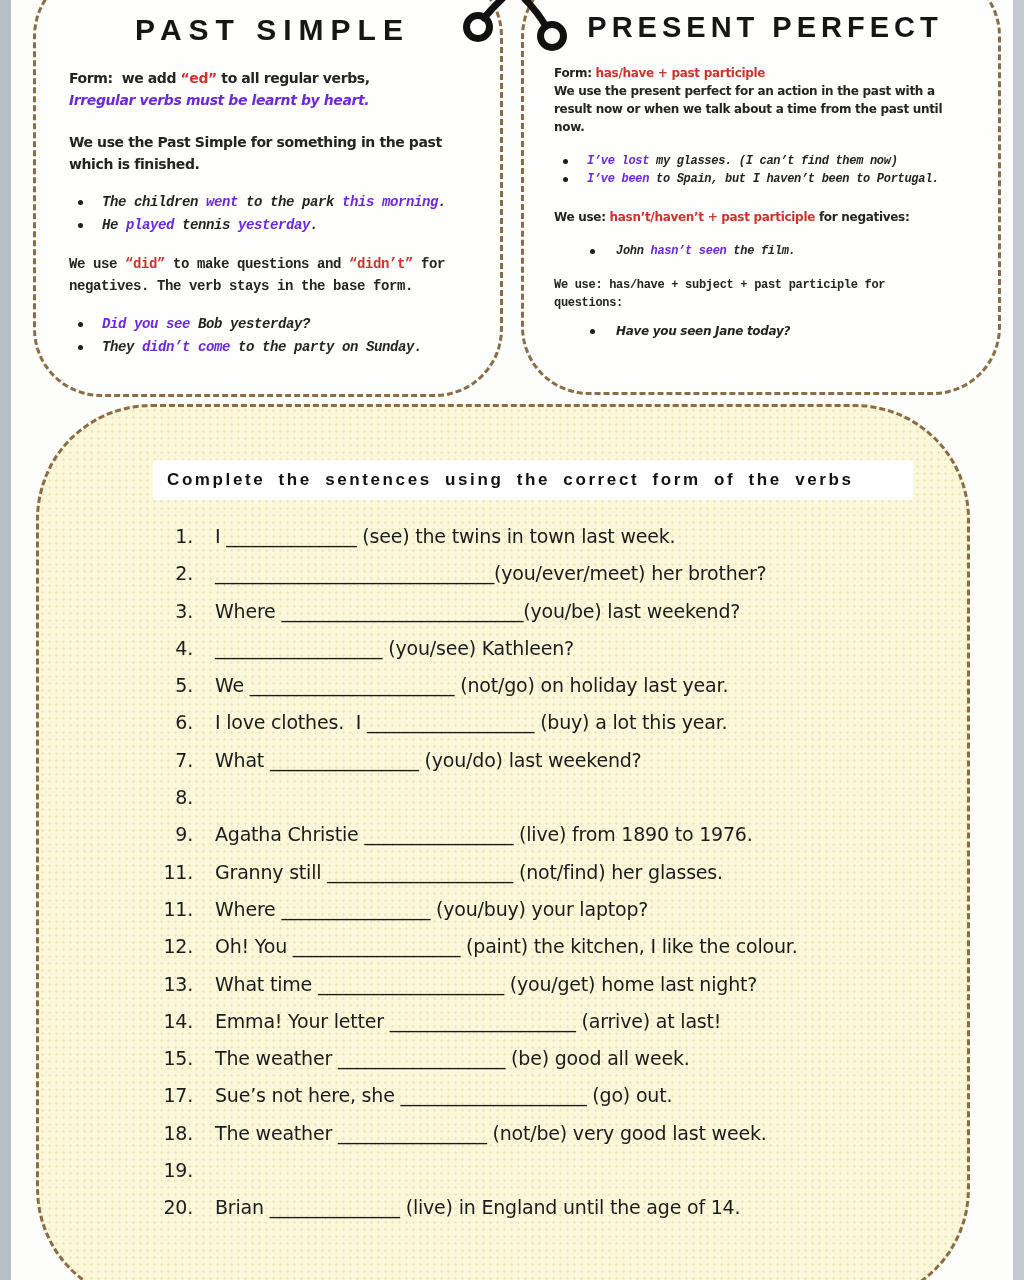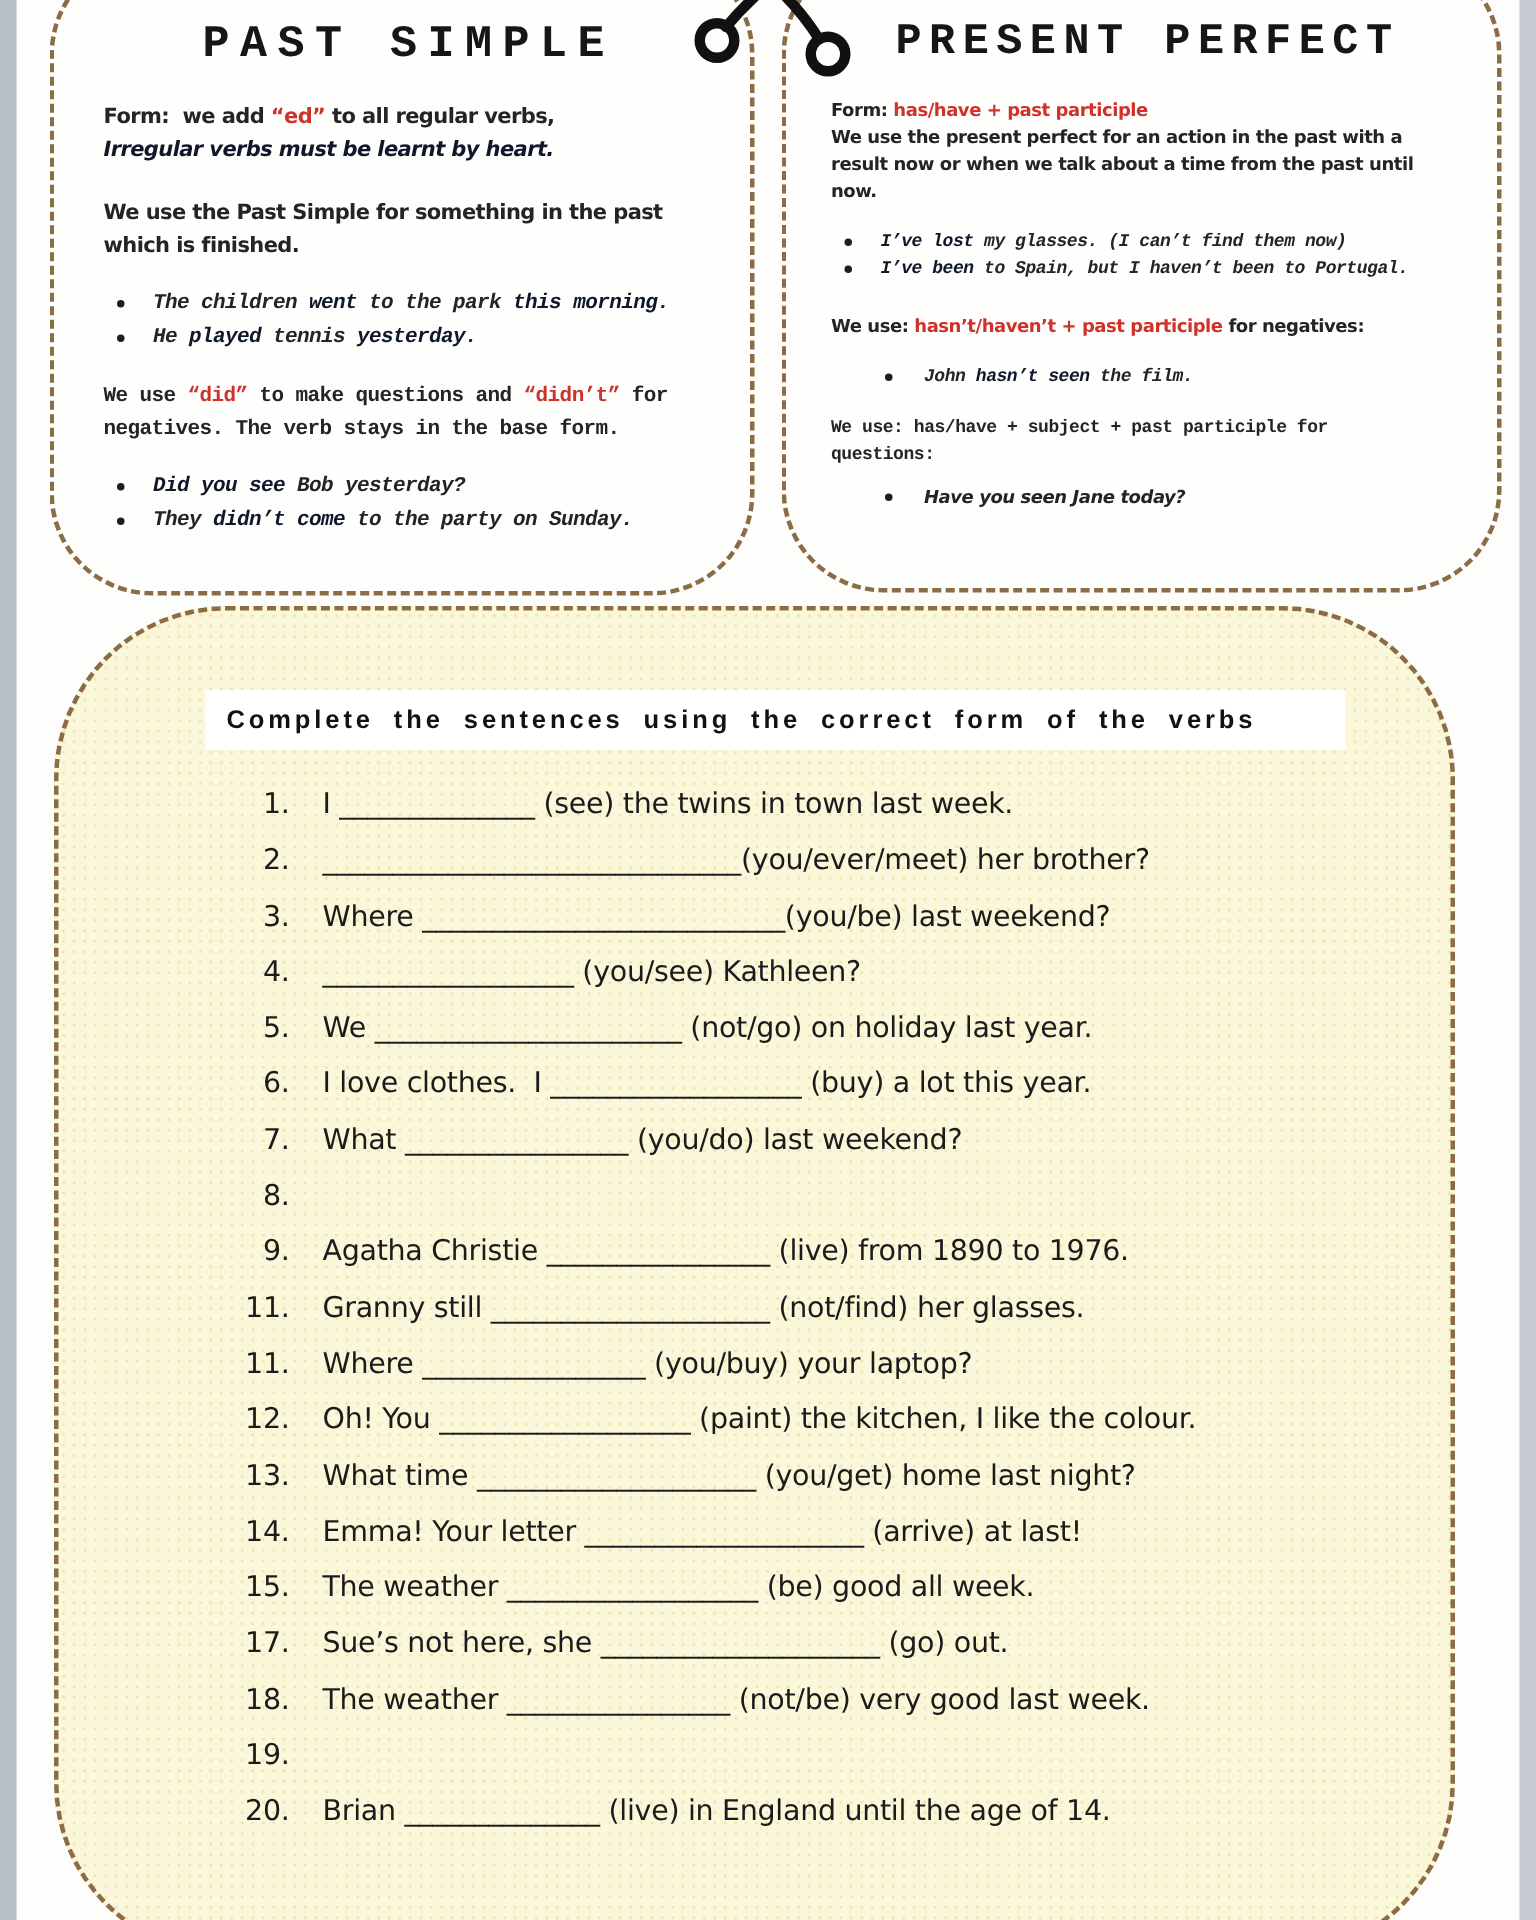--- a/index.html
+++ b/index.html
@@ -6,21 +6,21 @@
   body{background:#9aa1a8;font-family:"DejaVu Sans",sans-serif;}
   .page{position:relative;width:1024px;height:1280px;background:#fdfdfc;overflow:hidden;margin:0 auto;}
   .edge{position:absolute;top:0;bottom:0;width:11px;background:#b7bec4;}
   .edge.left{left:0;}
   .edge.right{right:0;background:#c4cacf;}
 
   
   .box{position:absolute;border:3px dashed #8b6c45;background:#fefefd;box-sizing:border-box;}
   .box-left{left:33px;top:-32px;width:470px;height:429px;border-radius:68px;padding:42px 24px 0 33px;}
   .box-right{left:521px;top:-32px;width:480px;height:427px;border-radius:68px;padding:40px 22px 0 30px;}
-  .box-title{font-family:Liberation Mono, monospace;font-weight:bold;color:#161616;text-align:center;letter-spacing:7px;font-size:30px;margin:0 0 20px 0;}
+  .box-title{font-family:Liberation Sans, sans-serif;font-weight:bold;color:#161616;text-align:center;letter-spacing:7px;font-size:30px;margin:0 0 20px 0;}
   .box-right .box-title{letter-spacing:5px;font-size:29px;}
 
   .box .para{margin:0;white-space:pre;font-weight:bold;}
   .box-left .para{font-size:14px;line-height:22px;letter-spacing:-0.4px;}
   .box-right .para{font-size:12px;line-height:18px;letter-spacing:-0.3px;}
   .gap-lg{margin-top:20px !important;}
   .gap-md{margin-top:16px !important;font-family:Liberation Mono, monospace;}
   .gap-sm{margin-top:10px !important;}
 
   .bullets{list-style:none;margin:0;padding:0;font-weight:bold;}
@@ -28,31 +28,31 @@
   .box-right .bullets{font-size:12px;line-height:18px;letter-spacing:-0.3px;}
   .bullets li{position:relative;padding-left:33px;white-space:pre;}
   .bullets li::before{content:"";position:absolute;left:9px;top:9px;width:5px;height:5px;border-radius:50%;background:#1d1d1d;}
   .box-right .bullets li::before{top:7px;}
   .bullets.indent li{padding-left:62px;}
   .bullets.indent li::before{left:36px;}
 
   .seg-k{color:#242424;}
   .seg-r{color:#cf322b;}
   .seg-ki{color:#242424;font-style:italic;}
-  .seg-ri{color:#0f172a;font-style:italic;}
+  .seg-ri{color:#6d28d9;font-style:italic;}
 
   
   .scissors{position:absolute;left:448px;top:0;width:134px;height:66px;overflow:hidden;}
   .scissors svg{display:block;}
 
   
   .panel-yellow{position:absolute;left:36px;top:404px;width:934px;height:900px;box-sizing:border-box;
     border:3px dashed #8b6c45;border-radius:115px;background-color:#fbf7da;
     background-image:radial-gradient(#efe6b6 1px,transparent 1.2px);background-size:7px 7px;}
-  .ex-title{position:absolute;left:98px;top:53px;width:760px;height:40px;background:#ffffff;
+  .ex-title{position:absolute;left:114px;top:53px;width:760px;height:40px;background:#ffffff;
     display:flex;align-items:center;padding-left:14px;box-sizing:border-box;
     font-family:"Liberation Sans",sans-serif;font-weight:bold;font-size:17px;letter-spacing:2.6px;word-spacing:6px;color:#121212;}
   .ex-list{position:absolute;left:122px;top:118px;width:800px;margin:0;padding:0;list-style:none;}
   .ex-row{display:flex;height:37.3px;align-items:flex-start;font-size:19px;color:#1b1b1b;letter-spacing:-0.2px;}
   .ex-row .num{width:32px;flex:0 0 32px;text-align:right;margin-right:22px;}
   .ex-row .txt{white-space:pre;}
 </style>
 </head>
 <body>
 

